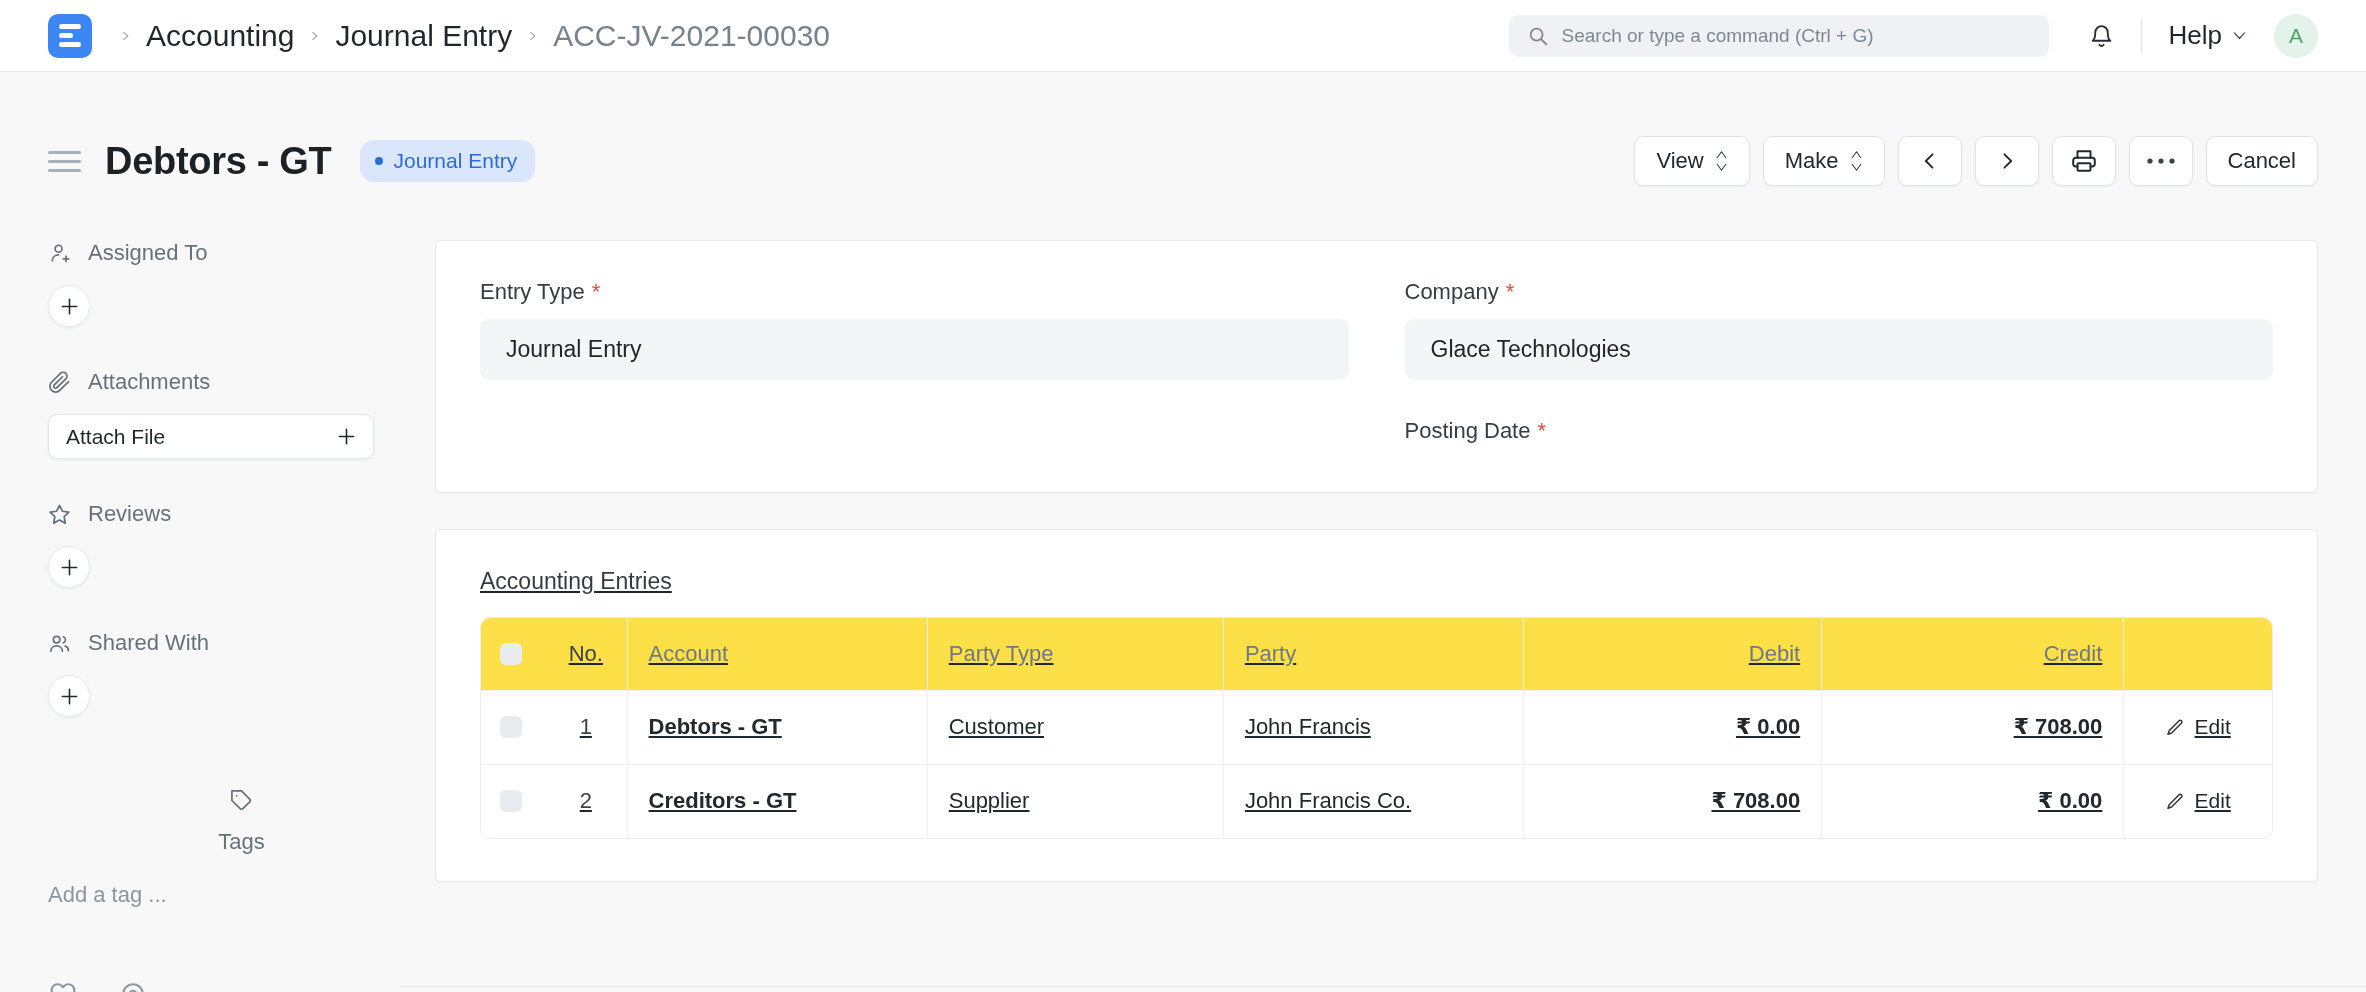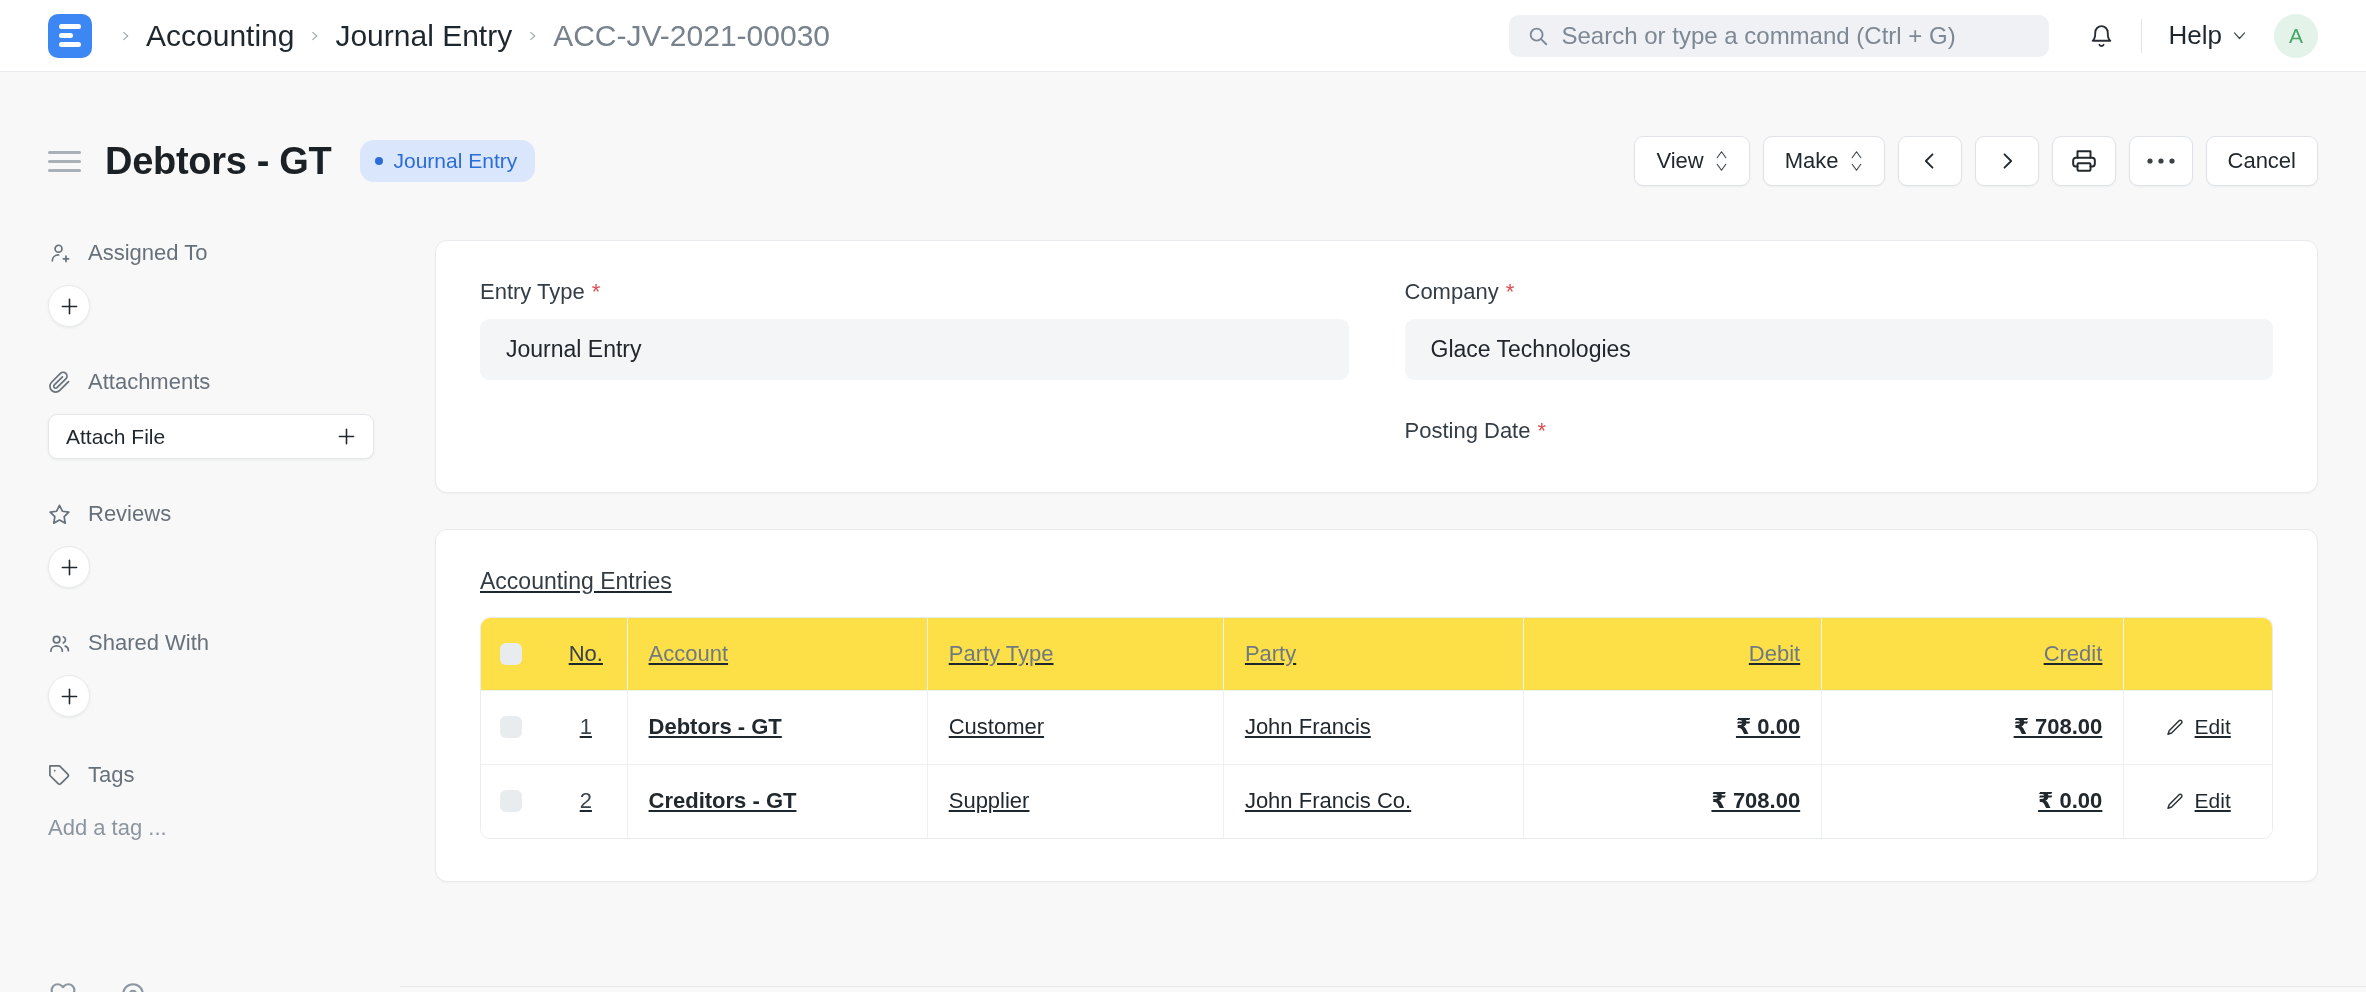--- a/index.html
+++ b/index.html
@@ -25,21 +25,21 @@
   .breadcrumb { display:flex; align-items:center; gap:15px; margin-left:28px; font-size:30px; }
   .crumb { color:#1f272e; cursor:pointer; white-space:nowrap; }
   .crumb.current { color:#77828c; cursor:default; }
   .bc-chev { width:11px; height:18px; stroke:#9aa4ad; fill:none; stroke-width:2.2; stroke-linecap:round; stroke-linejoin:round; }
 
   .search {
     margin-left:auto; width:540px; height:42px; background:#eff1f4; border-radius:10px;
     display:flex; align-items:center; gap:13px; padding:0 18px; cursor:text;
   }
   .search-icon { width:22px; height:22px; stroke:#7d8894; fill:none; stroke-width:2; stroke-linecap:round; flex-shrink:0; }
-  .search-ph { color:#7d8894; font-size:24px; white-space:nowrap; }
+  .search-ph { color:#7d8894; font-size:19px; white-space:nowrap; }
 
   .bell { margin-left:40px; cursor:pointer; display:flex; }
   .bell svg { width:25px; height:27px; stroke:#272e35; fill:none; stroke-width:1.8; stroke-linecap:round; stroke-linejoin:round; }
   .nav-divider { width:1px; height:34px; background:#e2e5e8; margin:0 27px; }
   .help { display:flex; align-items:center; gap:10px; font-size:26px; color:#1f272e; cursor:pointer; }
   .chev-down { width:15px; height:10px; stroke:#434c54; fill:none; stroke-width:2; stroke-linecap:round; stroke-linejoin:round; }
   .avatar {
     width:44px; height:44px; border-radius:50%; background:#e4f3e9; color:#4aa567;
     display:flex; align-items:center; justify-content:center; font-size:21px;
     margin-left:27px; cursor:pointer; flex-shrink:0;
@@ -82,26 +82,26 @@
     margin-top:19px; cursor:pointer;
   }
   .plus-ic { width:19px; height:19px; stroke:#21282e; fill:none; stroke-width:2; stroke-linecap:round; }
   .attach-btn {
     margin-top:19px; width:326px; height:45px; background:#fff; border:1px solid #e3e7ea;
     border-radius:9px; box-shadow:0 1px 3px rgba(25,39,52,.07);
     display:flex; align-items:center; justify-content:space-between; padding:0 17px;
     font-size:21px; color:#1f272e; cursor:pointer;
   }
   .mt-sec { margin-top:42px; }
-  .mt-tags { margin-top:45px; }
+  .mt-tags { margin-top:72px;flex-direction:column; }
   .add-tag { margin-top:27px; color:#8b95a0; font-size:22px; cursor:pointer; }
 
   .main { flex:1; min-width:0; }
   .card {
-    background:#fff; border:1px solid #e7eaed; border-radius:12px;
+    background:#fff; border:1px solid #e7eaed; border-radius:5px;
     box-shadow:0 1px 2px rgba(25,39,52,.03);
   }
   .form-card { padding:38px 44px 48px; display:grid; grid-template-columns:1fr 1fr; column-gap:56px; }
   .field-label { display:flex; gap:7px; font-size:22px; color:#343d45; }
   .required { color:#e24c4c; }
   .control {
     margin-top:14px; height:61px; background:#f4f5f6; border-radius:9px;
     display:flex; align-items:center; padding:0 26px; font-size:23px; color:#20262c; cursor:default;
   }
   .field-gap { margin-top:38px; }

